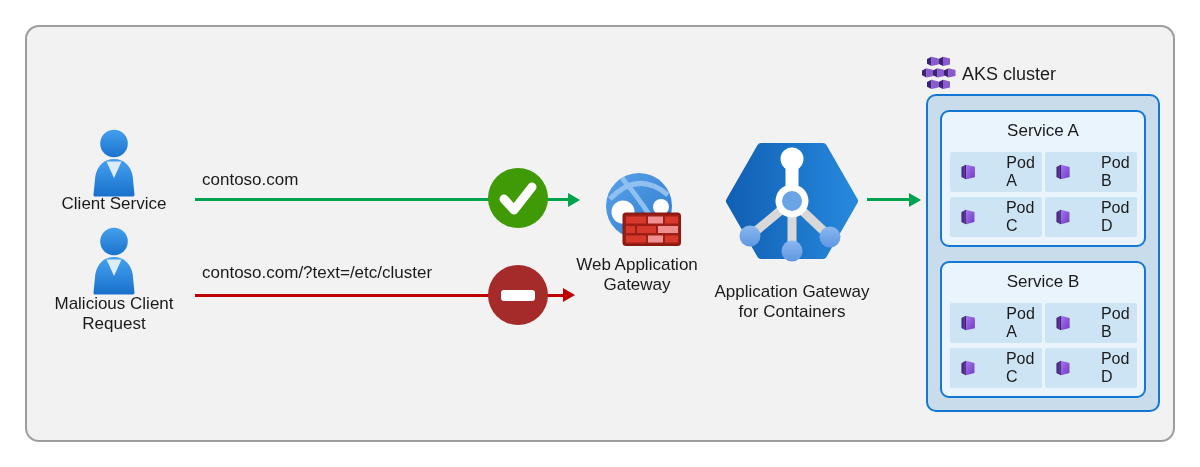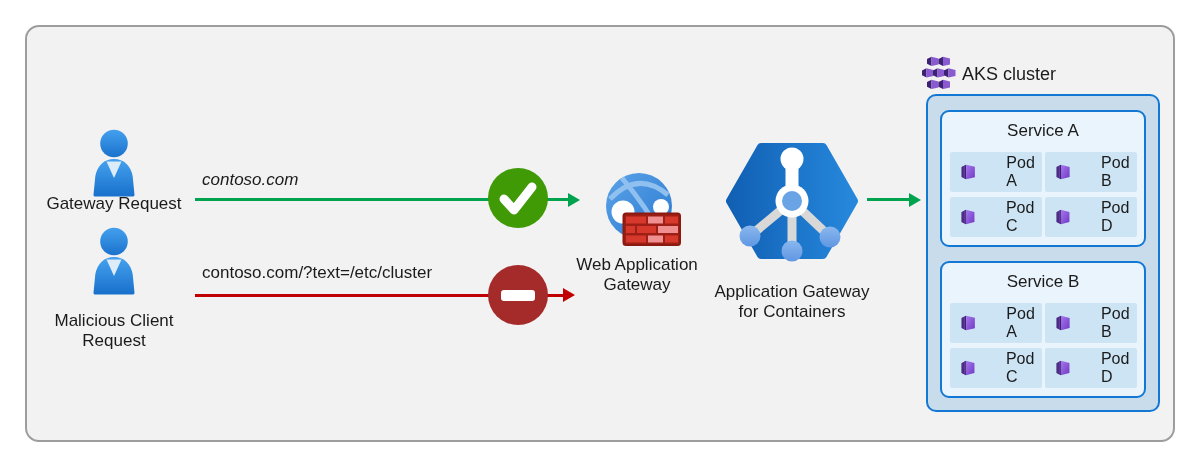--- a/index.html
+++ b/index.html
@@ -56,38 +56,38 @@
       <linearGradient id="pg1" x1="0" y1="0" x2="0" y2="1">
         <stop offset="0" stop-color="#44a0ee"></stop>
           <stop offset="1" stop-color="#1a72cc"></stop>
       </linearGradient>
     </defs>
     <circle cx="29" cy="14.5" r="13.8" fill="url(#pg1)"></circle>
     <path d="M10,66 L11.8,47.5 C13.5,37.5 20,31.5 29,31.5 C38,31.5 44.5,37.5 46.2,47.5 L48,66 Z" fill="url(#pg1)" stroke="url(#pg1)" stroke-width="3" stroke-linejoin="round"></path>
     <polygon points="21.5,32.5 36.5,32.5 29,49" fill="#ddecf9"></polygon>
   </svg>
 </div>
-<div class="abs lbl" style="left:34px;top:194px;width:160px;">Gateway Request</div>
+<div class="abs lbl" style="left:34px;top:194px;width:160px;">Client Service</div>
 
 <div class="abs" style="left:85px;top:227px;">
   <svg width="58" height="68" viewBox="0 0 58 68">
     <defs>
       <linearGradient id="pg2" x1="0" y1="0" x2="0" y2="1">
         <stop offset="0" stop-color="#44a0ee"></stop>
           <stop offset="1" stop-color="#1a72cc"></stop>
       </linearGradient>
     </defs>
     <circle cx="29" cy="14.5" r="13.8" fill="url(#pg2)"></circle>
     <path d="M10,66 L11.8,47.5 C13.5,37.5 20,31.5 29,31.5 C38,31.5 44.5,37.5 46.2,47.5 L48,66 Z" fill="url(#pg2)" stroke="url(#pg2)" stroke-width="3" stroke-linejoin="round"></path>
     <polygon points="21.5,32.5 36.5,32.5 29,49" fill="#ddecf9"></polygon>
   </svg>
 </div>
-<div class="abs lbl" style="left:43px;top:311px;width:142px;">Malicious Client Request</div>
-
-<div class="abs req-lbl" style="left:202px;top:170px;font-style:italic;">contoso.com</div>
+<div class="abs lbl" style="left:43px;top:294px;width:142px;">Malicious Client Request</div>
+
+<div class="abs req-lbl" style="left:202px;top:170px;">contoso.com</div>
 <div class="abs flow-line green" style="left:195px;top:198px;width:375px;"></div>
 <div class="abs flow-head green" style="left:568px;top:192.5px;"></div>
 <div class="abs badge allowed" style="left:488px;top:168px;">
   <svg width="60" height="60" viewBox="0 0 60 60">
     <polyline points="16,31 26,42 44,19" fill="none" stroke="#ffffff" stroke-width="9" stroke-linecap="round" stroke-linejoin="round"></polyline>
   </svg>
 </div>
 
 <div class="abs req-lbl" style="left:202px;top:263px;">contoso.com/?text=/etc/cluster</div>
 <div class="abs flow-line red" style="left:195px;top:293.5px;width:368px;"></div>

